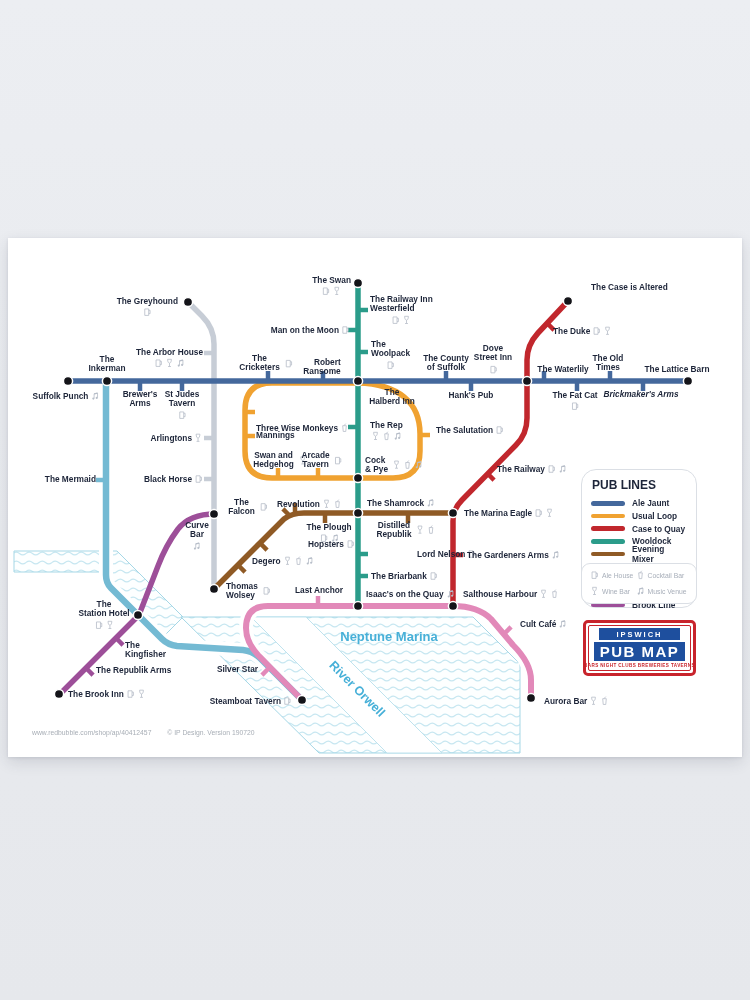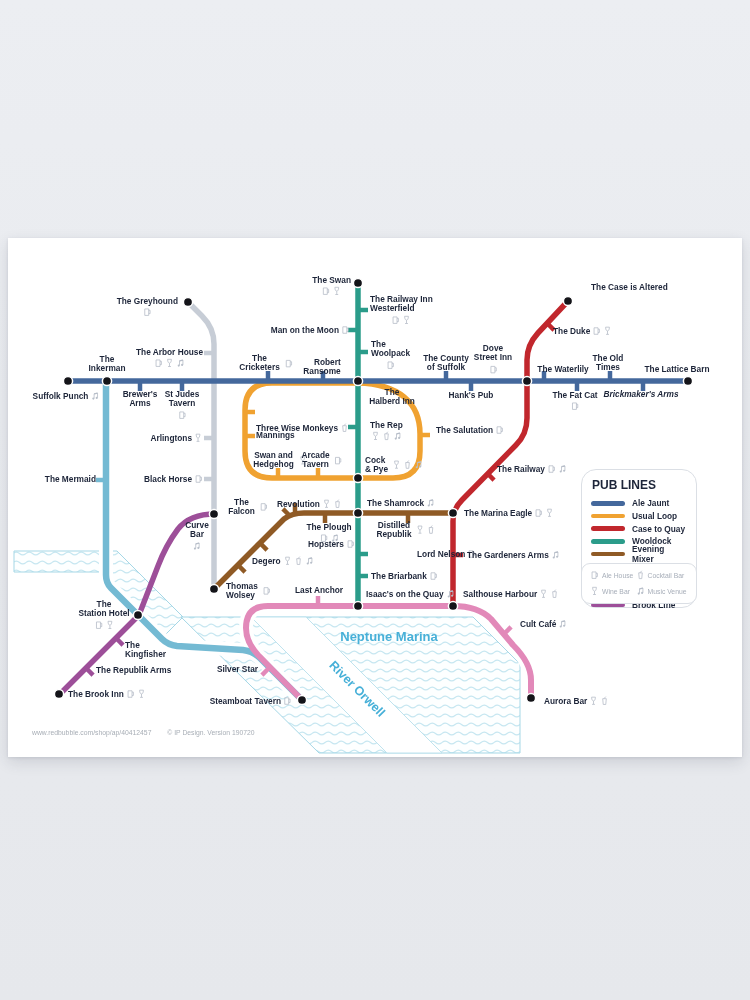--- a/index.html
+++ b/index.html
@@ -427,18 +427,25 @@
         <span>Wine Bar</span>
       </div>
       <div class="licon-item">
         <span class="ics"><svg class="ic">
             <use href="#i-music"></use>
           </svg></span>
         <span>Music Venue</span>
       </div>
     </div>
 
+  <div class="logo">
+    <div class="logo-in">
+      <div class="logo-city">IPSWICH</div>
+      <div class="logo-title">PUB MAP</div>
+      <div class="logo-tags">BARS   NIGHT CLUBS   BREWERIES   TAVERNS</div>
+    </div>
+  </div>
 
   <div class="footer">
     <span>www.redbubble.com/shop/ap/40412457</span>
     <span>© IP Design. Version 190720</span>
   </div>
 </div>
 
 </body></html>

